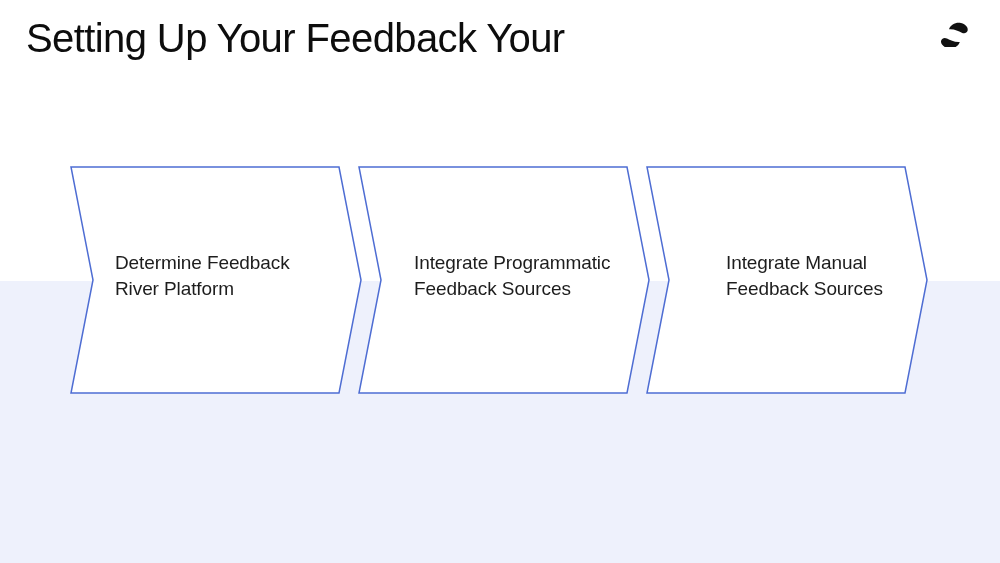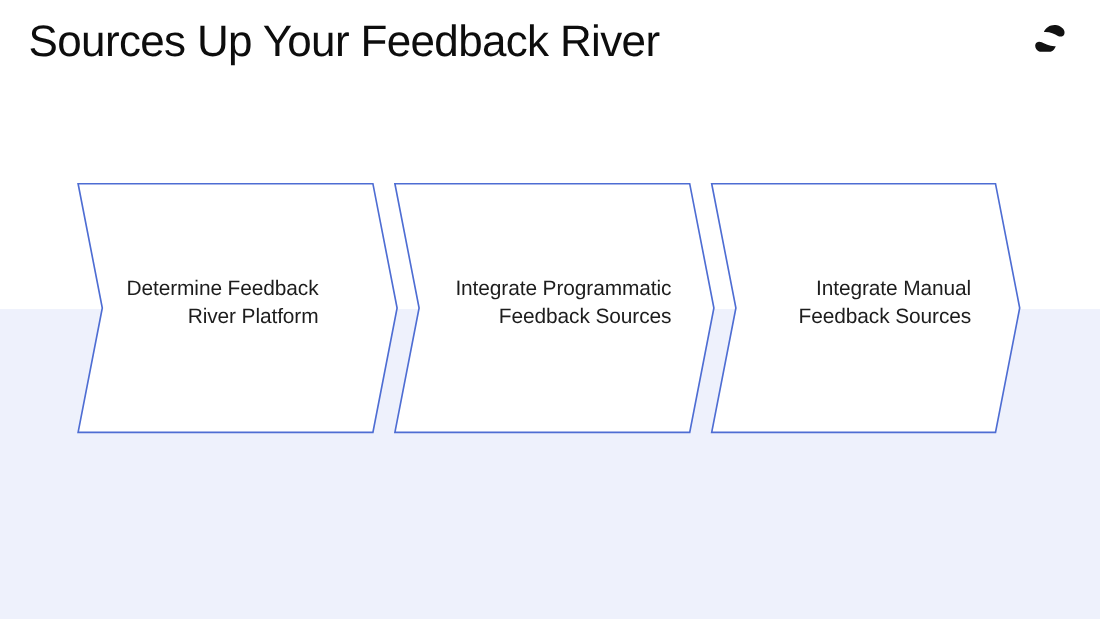--- a/index.html
+++ b/index.html
@@ -59,35 +59,34 @@
   }
 
   .step-label {
     position: absolute;
     top: 250px;
     font-size: 19px;
     line-height: 26px;
     font-weight: 400;
     color: #1d1d1d;
     letter-spacing: -0.1px;
-    text-align: right;
   }
   .step-label span { display: block; }
   .step-label.s1 { left: 115px; }
   .step-label.s2 { left: 414px; }
   .step-label.s3 { left: 682px; margin-left: 44px; }
 </style>
 </head>
 <body>
 
 <div class="slide">
 
   <div class="band"></div>
 
-  <h1 class="page-title">Sources Up Your Feedback River</h1>
+  <h1 class="page-title">Setting Up Your Feedback Your</h1>
 
   <svg class="logo" viewBox="0 0 30 26" xmlns="http://www.w3.org/2000/svg" aria-hidden="true">
     <g fill="#111111">
       <path d="M8,8.2 C9.6,3.4 15.2,0.8 20,2.0 C24.8,3.2 27.6,6.8 26.6,9.8 C25.8,12.2 23.2,12.9 20.8,11.7 C17.4,10.0 13.4,7.8 8,8.2 Z"></path>
       <path transform="rotate(180 13.4 14.6)" d="M8,8.2 C9.6,3.4 15.2,0.8 20,2.0 C24.8,3.2 27.6,6.8 26.6,9.8 C25.8,12.2 23.2,12.9 20.8,11.7 C17.4,10.0 13.4,7.8 8,8.2 Z"></path>
     </g>
   </svg>
 
   <svg class="diagram-svg" viewBox="0 0 1000 563" xmlns="http://www.w3.org/2000/svg">
     <polygon class="step-shape" points="71,167 339,167 361,280 339,393 71,393 93,280"></polygon>

